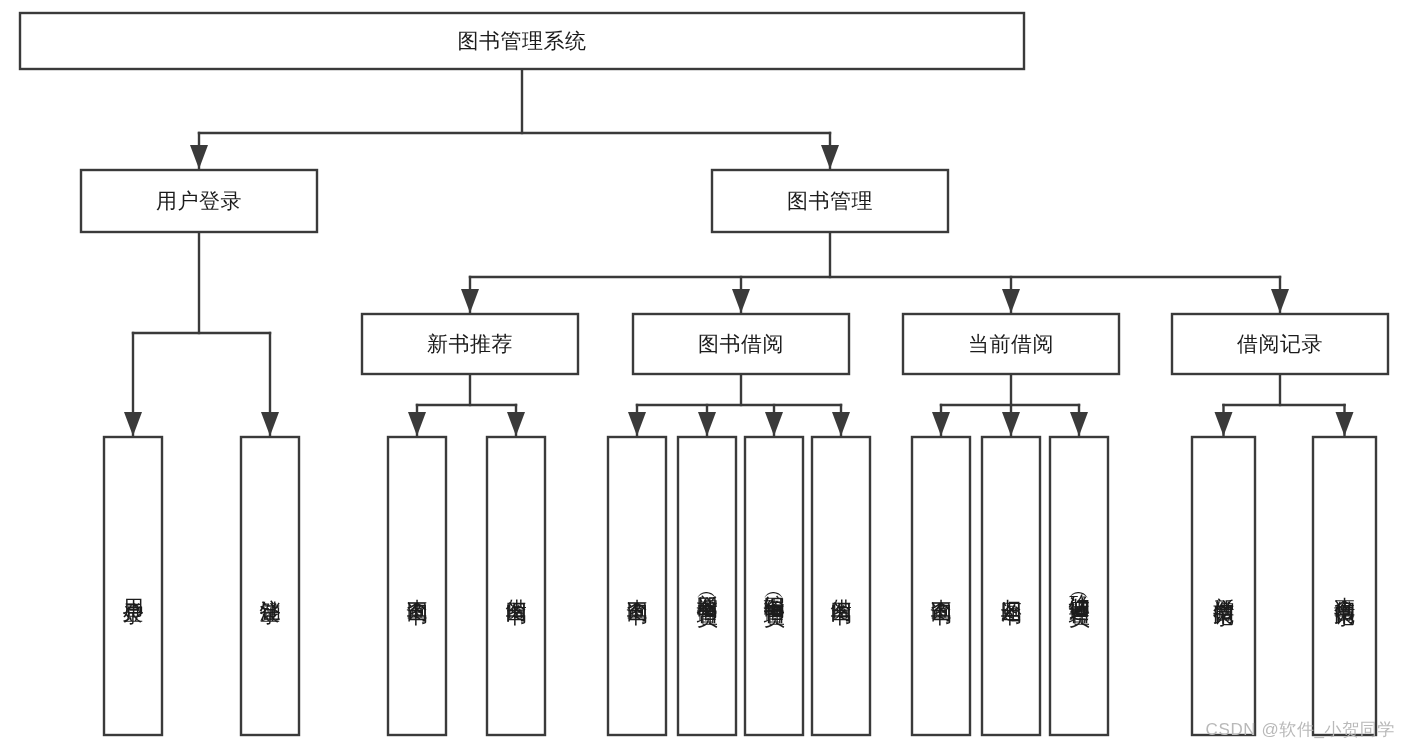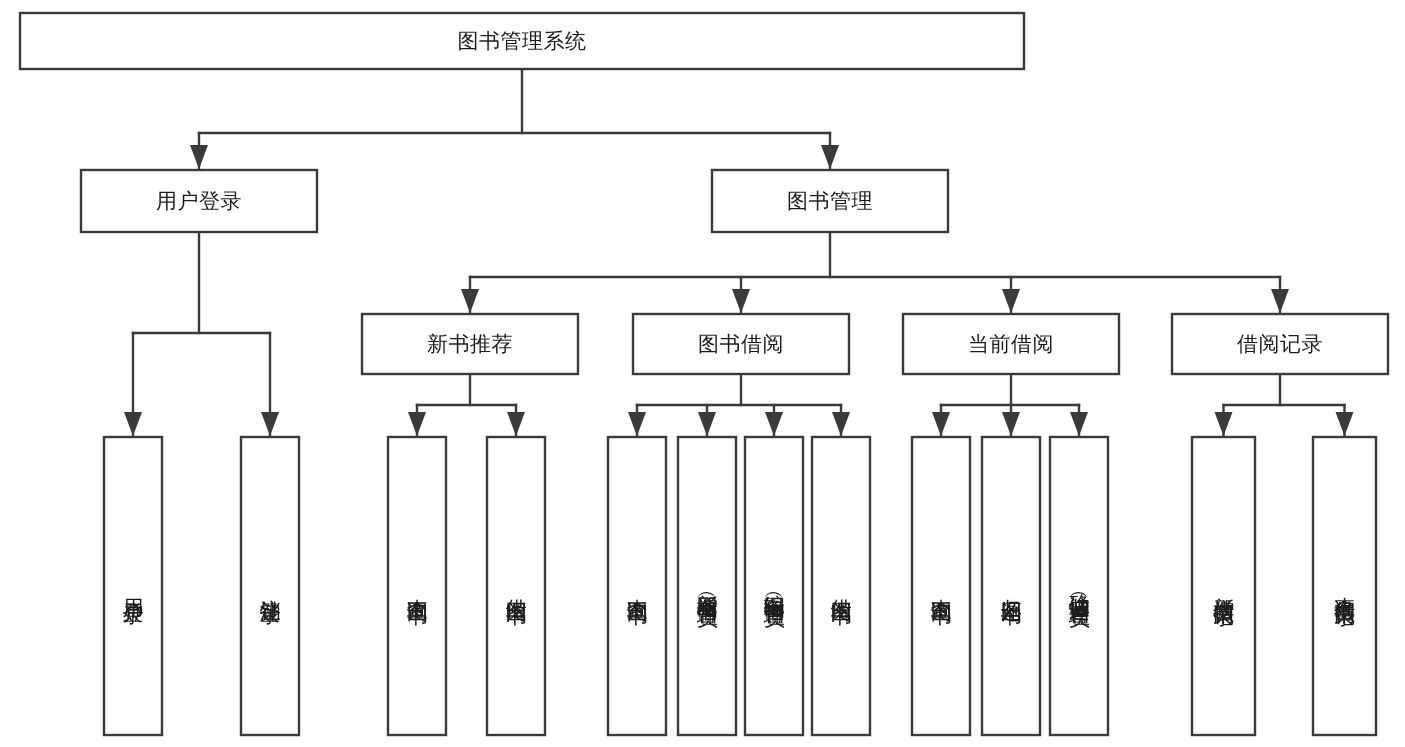--- a/index.html
+++ b/index.html
@@ -210,14 +210,15 @@
         <span class="vlabel-text">确认归还（管理员）</span>
       </div>
       <div class="vlabel-holder" style="left: 1192px; top: 437px; width: 63px; height: 298px;">
         <span class="vlabel-text">新增借阅记录</span>
       </div>
       <div class="vlabel-holder" style="left: 1313px; top: 437px; width: 63px; height: 298px;">
         <span class="vlabel-text">查询借阅记录</span>
       </div>
     </div>
 
+  <div class="watermark">CSDN @软件_小贺同学</div>
 
 </div>
 
 </body></html>

